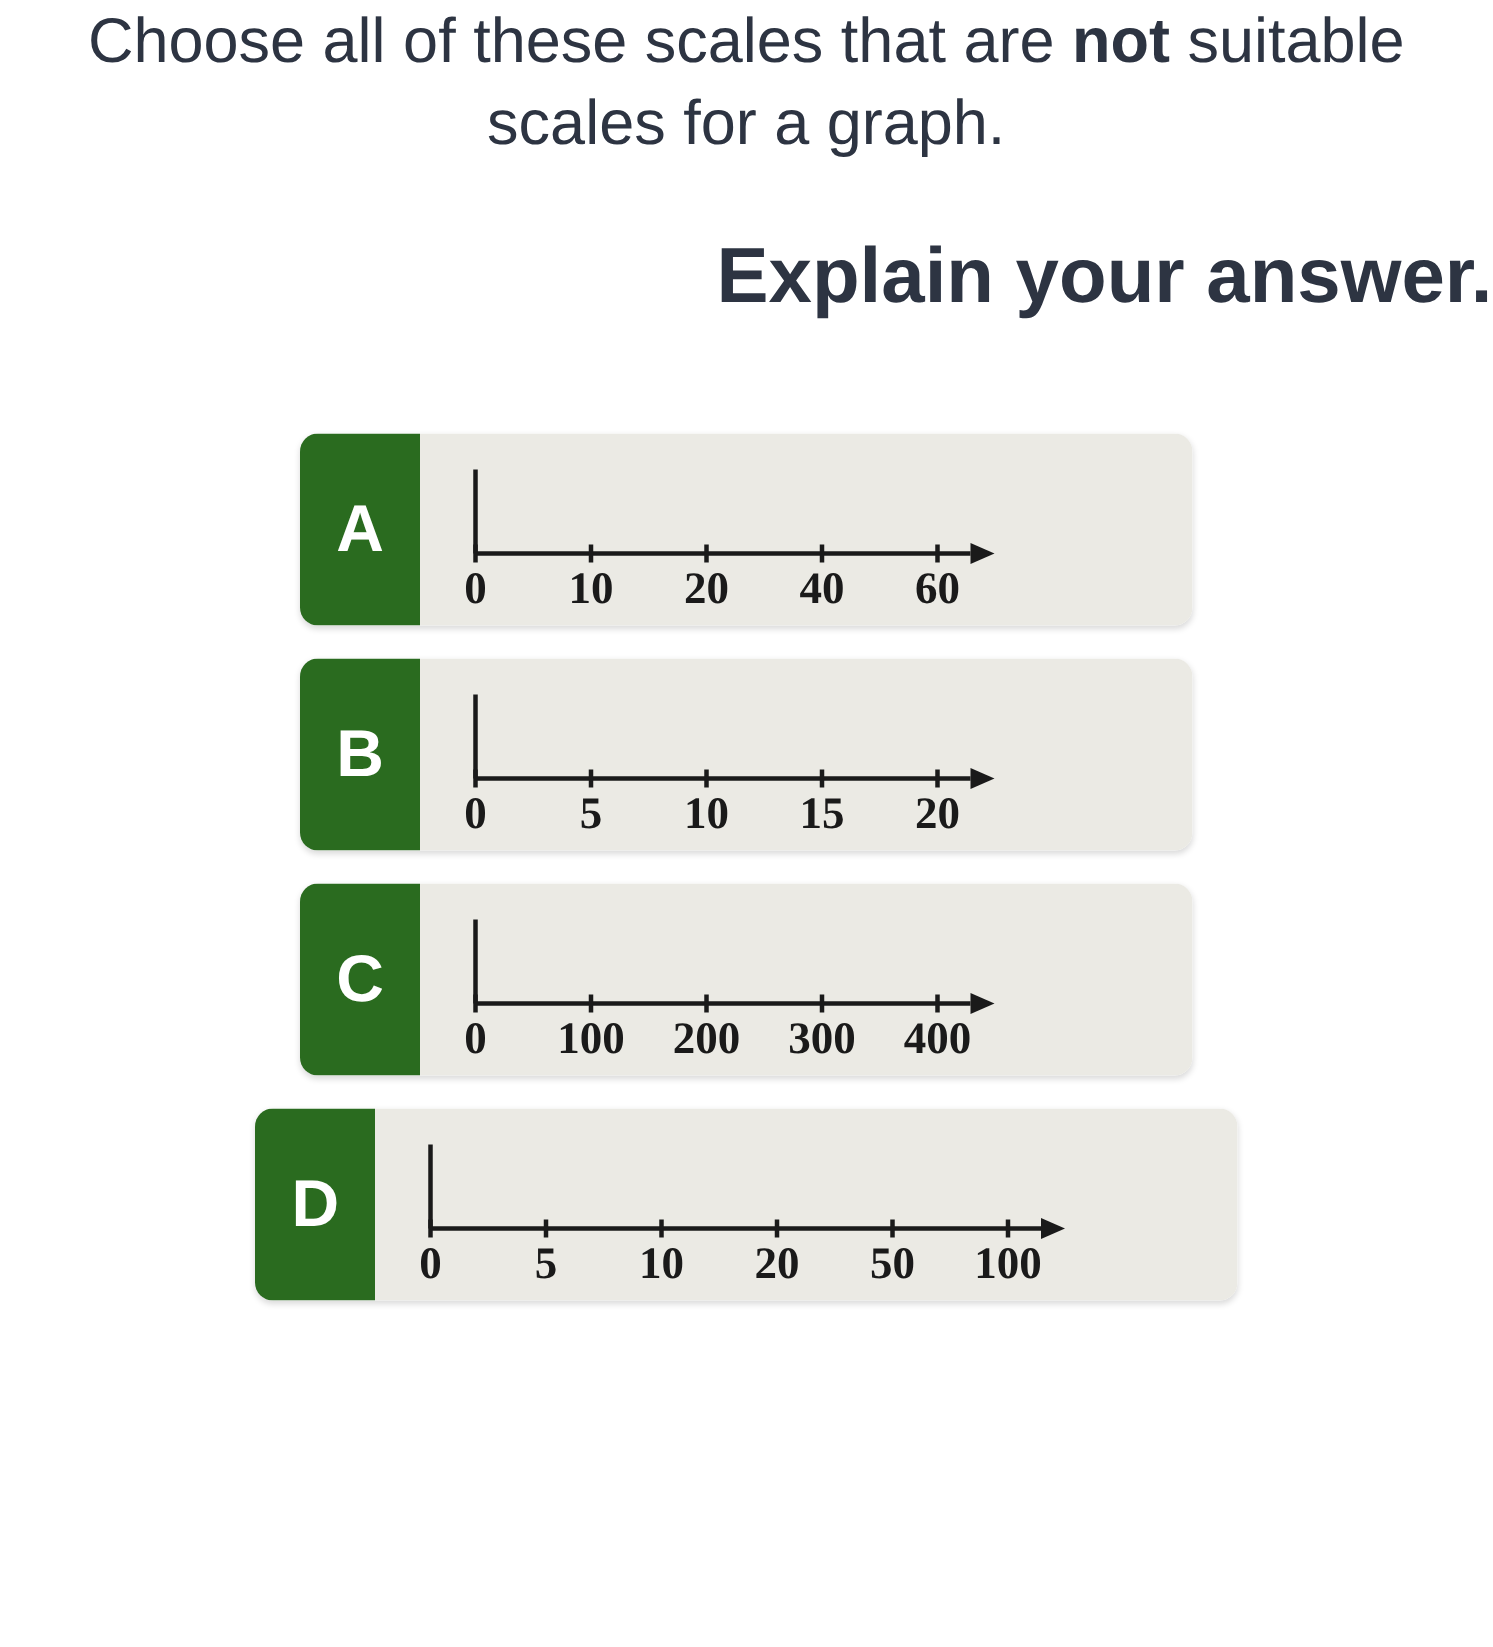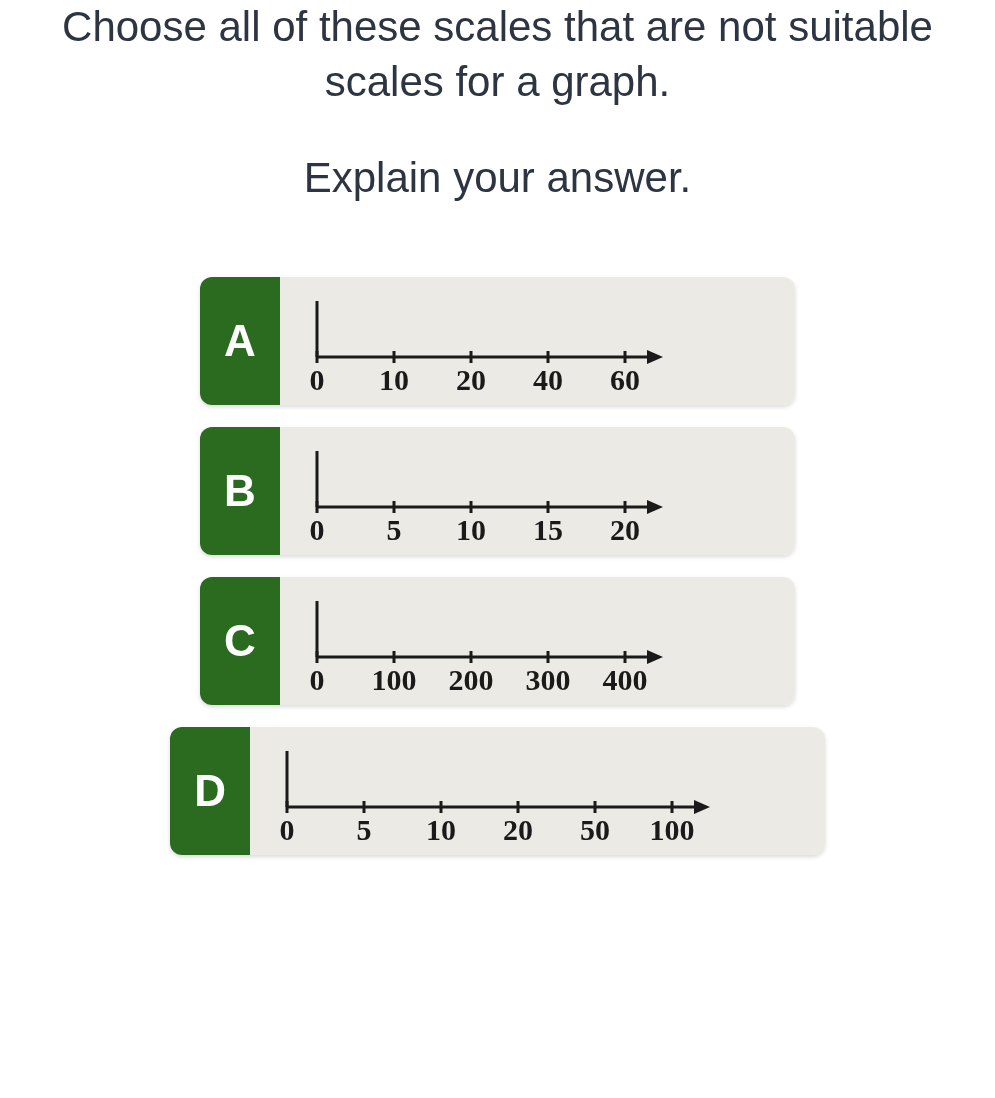--- a/index.html
+++ b/index.html
@@ -24,28 +24,28 @@
       font-size: 42px;
       color: #2d3442;
       text-align: center;
       line-height: 1.3;
       font-weight: 400;
       margin-bottom: 45px;
       padding: 0 10px;
     }
 
     .question-text .bold {
-      font-weight: 400;
+      font-weight: 700;
     }
 
     .instruction-text {
-      font-size: 42px;
+      font-size: 52px;
       color: #2d3442;
-      text-align: center;
-      font-weight: 400;
+      text-align: right;
+      font-weight: 700;
       margin-bottom: 75px;
     }
 
     .options-container {
       display: flex;
       flex-direction: column;
       gap: 22px;
       align-items: center;
       padding-left: 200px;
       padding-right: 200px;

